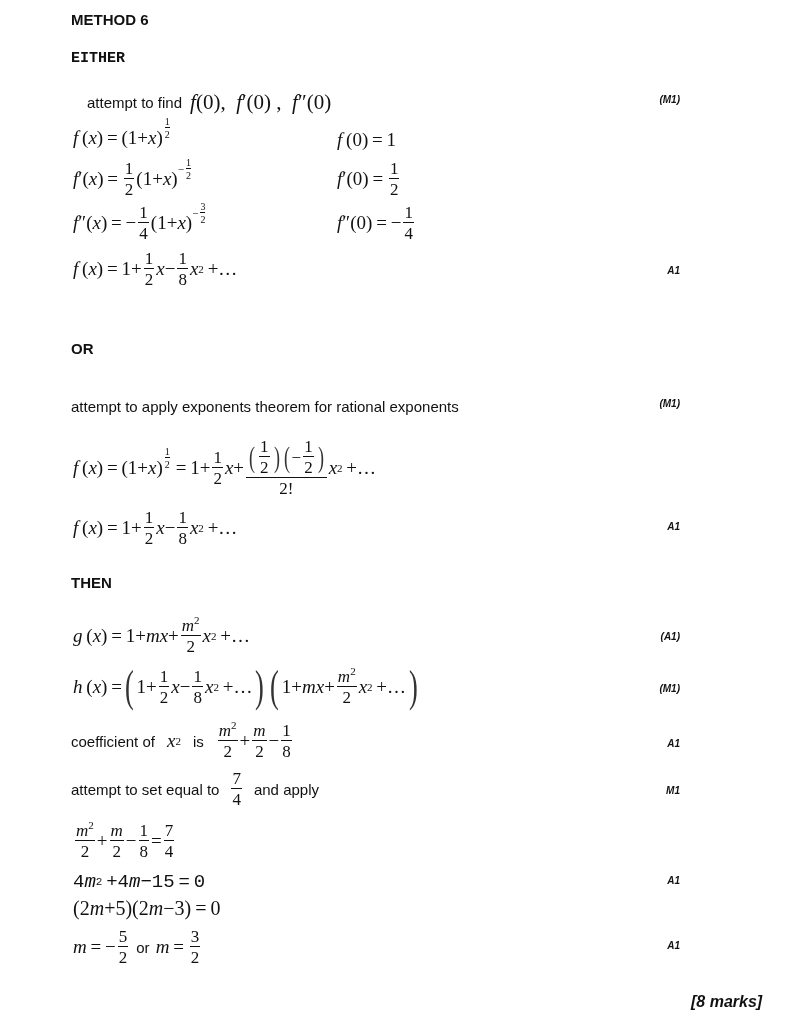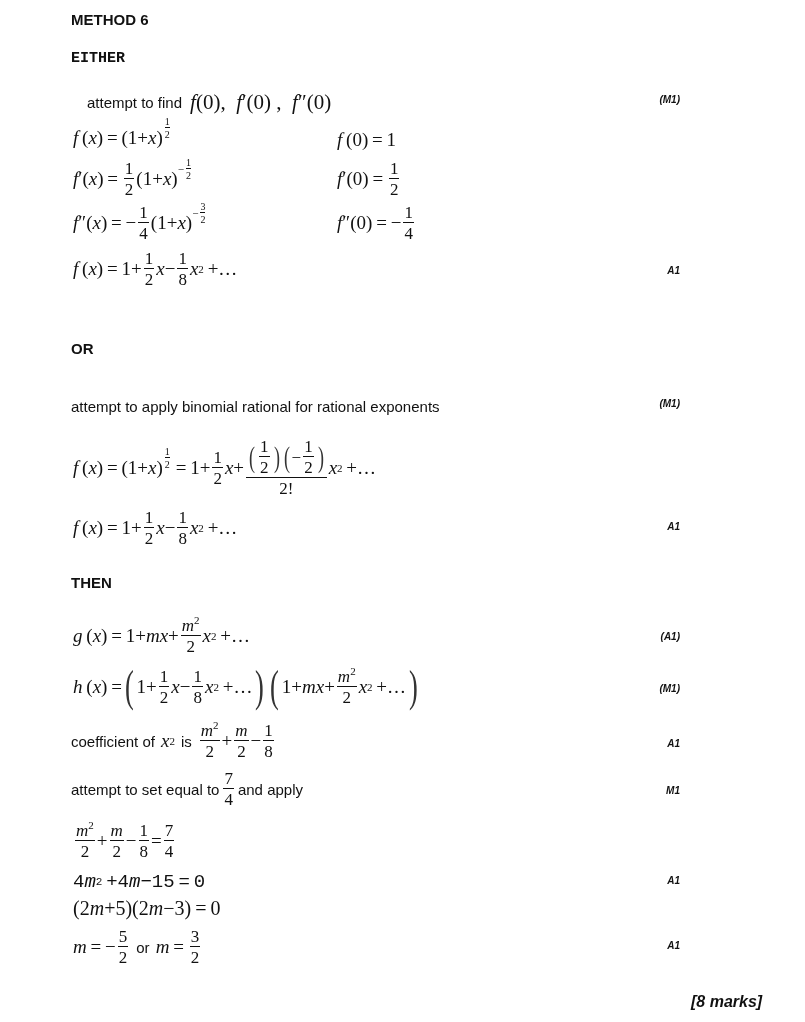--- a/index.html
+++ b/index.html
@@ -77,21 +77,21 @@
       <span class="num">1</span>
       <span class="den">2</span>
     </span><i>x</i>−<span class="frac">
       <span class="num">1</span>
       <span class="den">8</span>
     </span><i>x</i><sup>2</sup> +…
 </div>
 <div class="abs mark" style="left:590px;top:265px;">A1</div>
 
 <div class="abs heading" style="left:71px;top:340px;">OR</div>
-<div class="abs text" style="left:71px;top:398px;">attempt to apply binomial rational for rational exponents</div>
+<div class="abs text" style="left:71px;top:398px;">attempt to apply exponents theorem for rational exponents</div>
 <div class="abs mark" style="left:590px;top:398px;">(M1)</div>
 
 <div class="abs math" style="left:73px;top:438px;">
   <i>f</i> (<i>x</i>) = (1+<i>x</i>)<span class="frac small" style="position:relative;top:-9px;">
       <span class="num">1</span>
       <span class="den">2</span>
     </span> = 1+<span class="frac">
       <span class="num">1</span>
       <span class="den">2</span>
     </span><i>x</i>+<span class="frac">
@@ -134,41 +134,41 @@
     </span><i>x</i>−<span class="frac">
       <span class="num">1</span>
       <span class="den">8</span>
     </span><i>x</i><sup>2</sup> +…<span class="big-paren">)</span><span class="big-paren">(</span>1+<i>mx</i>+<span class="frac">
       <span class="num"><i>m</i><sup>2</sup></span>
       <span class="den">2</span>
     </span><i>x</i><sup>2</sup> +…<span class="big-paren">)</span>
 </div>
 <div class="abs mark" style="left:590px;top:683px;">(M1)</div>
 
-<div class="abs" style="left:71px;top:722px;display:flex;align-items:center;gap:6px;">
+<div class="abs" style="left:71px;top:722px;display:flex;align-items:center;gap:12px;">
   <span class="text">coefficient of</span>
   <span class="math">
       <i>x</i>
       <sup>2</sup>
     </span>
   <span class="text">is</span>
   <span class="math"><span class="frac">
         <span class="num"><i>m</i><sup>2</sup></span>
         <span class="den">2</span>
       </span>+<span class="frac">
         <span class="num"><i>m</i></span>
         <span class="den">2</span>
       </span>−<span class="frac">
         <span class="num">1</span>
         <span class="den">8</span>
       </span></span>
 </div>
 <div class="abs mark" style="left:590px;top:738px;">A1</div>
 
-<div class="abs" style="left:71px;top:770px;display:flex;align-items:center;gap:2px;">
+<div class="abs" style="left:71px;top:770px;display:flex;align-items:center;gap:10px;">
   <span class="text">attempt to set equal to</span>
   <span class="math">
       <span class="frac">
         <span class="num">7</span>
         <span class="den">4</span>
       </span>
     </span>
   <span class="text">and apply</span>
 </div>
 <div class="abs mark" style="left:590px;top:785px;">M1</div>

